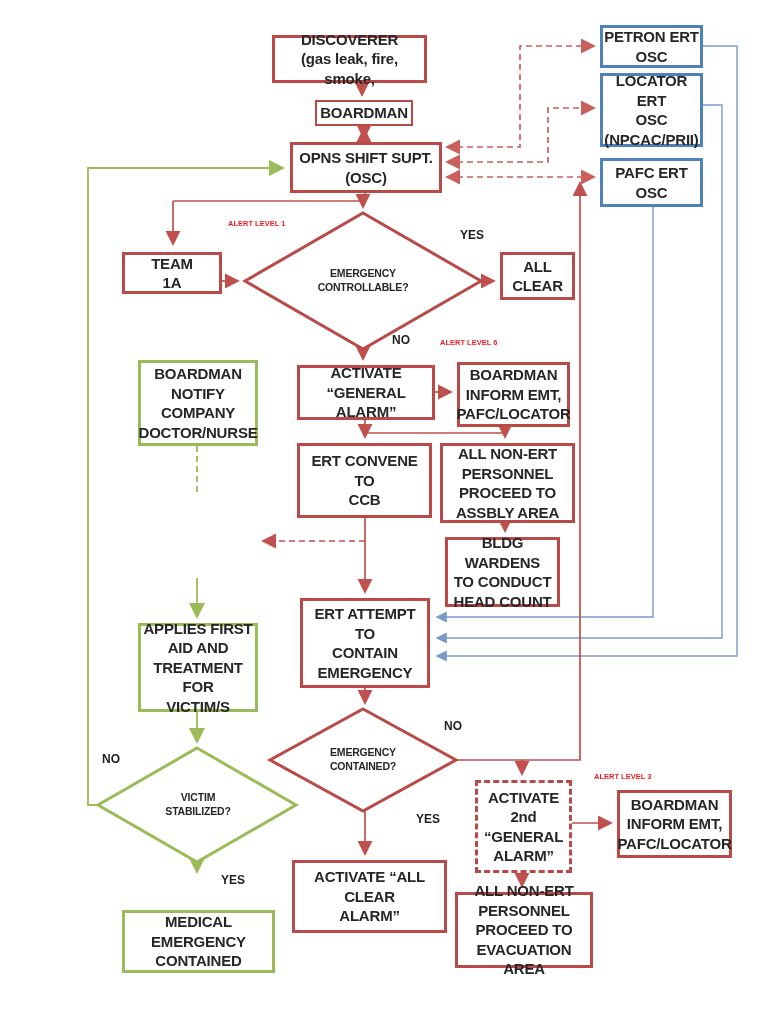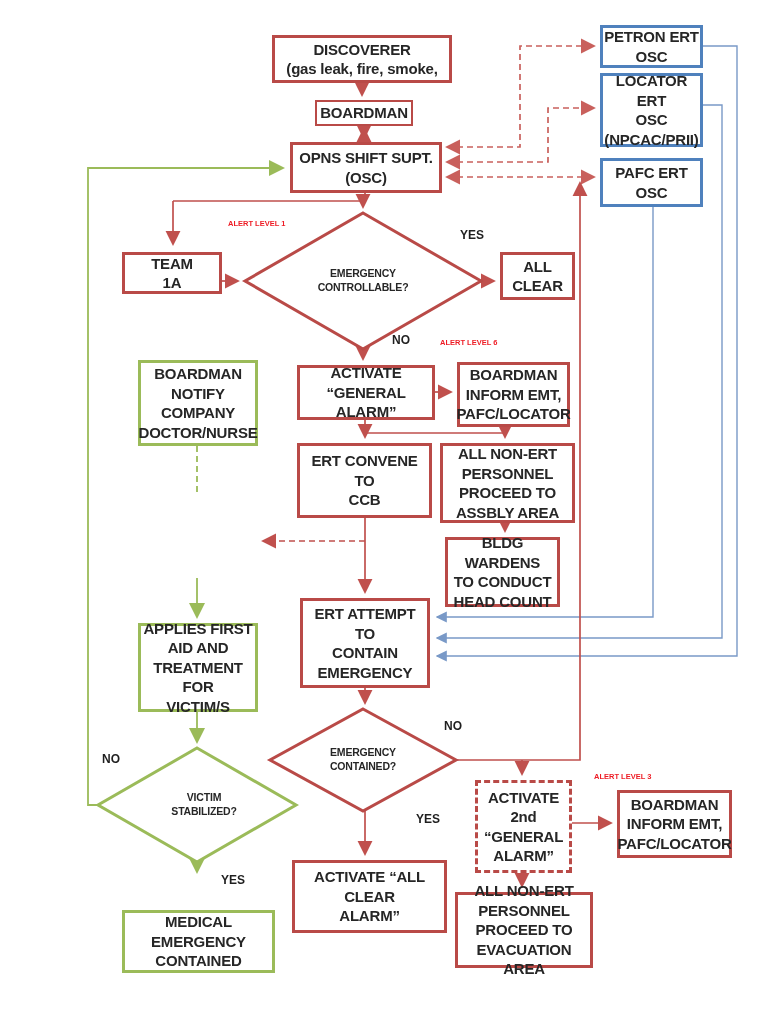--- a/index.html
+++ b/index.html
@@ -83,21 +83,21 @@
       <path d="M197,712 V742" marker-end="url(#arGreen)"></path>
       <path d="M197,862 V872" marker-end="url(#arGreen)"></path>
       <path d="M98,805 H88 V168 H283" marker-end="url(#arGreen)"></path>
     </g>
 
     <polygon points="363,213 481,281 363,349 245,281" fill="#fff" stroke="#b94a47" stroke-width="3"></polygon>
     <polygon points="363,709 456,760 363,811 270,760" fill="#fff" stroke="#b94a47" stroke-width="3"></polygon>
     <polygon points="197,748 296,805 197,862 98,805" fill="#fff" stroke="#9bbb59" stroke-width="3"></polygon>
   </svg>
 
-  <div class="node red" style="left:272px;top:35px;width:180px;height:48px;">DISCOVERER
+  <div class="node red" style="left:272px;top:35px;width:155px;height:48px;">DISCOVERER
 (gas leak, fire, smoke,</div>
   <div class="node red-thin" style="left:315px;top:100px;width:98px;height:26px;">BOARDMAN</div>
   <div class="node red" style="left:290px;top:142px;width:152px;height:51px;">OPNS SHIFT SUPT.
 (OSC)</div>
   <div class="node red" style="left:122px;top:252px;width:100px;height:42px;">TEAM
 1A</div>
   <div class="node red" style="left:500px;top:252px;width:75px;height:48px;">ALL
 CLEAR</div>
   <div class="node red" style="left:297px;top:365px;width:138px;height:55px;">ACTIVATE
 “GENERAL ALARM”</div>
@@ -146,21 +146,21 @@
 AID AND
 TREATMENT FOR
 VICTIM/S</div>
   <div class="node green" style="left:122px;top:910px;width:153px;height:63px;">MEDICAL EMERGENCY
 CONTAINED</div>
 
   <div class="dtext" style="left:293px;top:261px;width:140px;height:40px;">EMERGENCY
 CONTROLLABLE?</div>
   <div class="dtext" style="left:303px;top:738px;width:120px;height:44px;">EMERGENCY
 CONTAINED?</div>
-  <div class="dtext" style="left:144px;top:783px;width:120px;height:44px;">VICTIM
+  <div class="dtext" style="left:138px;top:783px;width:120px;height:44px;">VICTIM
 STABILIZED?</div>
 
   <div class="lbl" style="left:460px;top:228px;">YES</div>
   <div class="lbl" style="left:392px;top:333px;">NO</div>
   <div class="lbl" style="left:444px;top:719px;">NO</div>
   <div class="lbl" style="left:416px;top:812px;">YES</div>
   <div class="lbl" style="left:102px;top:752px;">NO</div>
   <div class="lbl" style="left:221px;top:873px;">YES</div>
 
   <div class="alert" style="left:228px;top:219px;">ALERT LEVEL 1</div>

